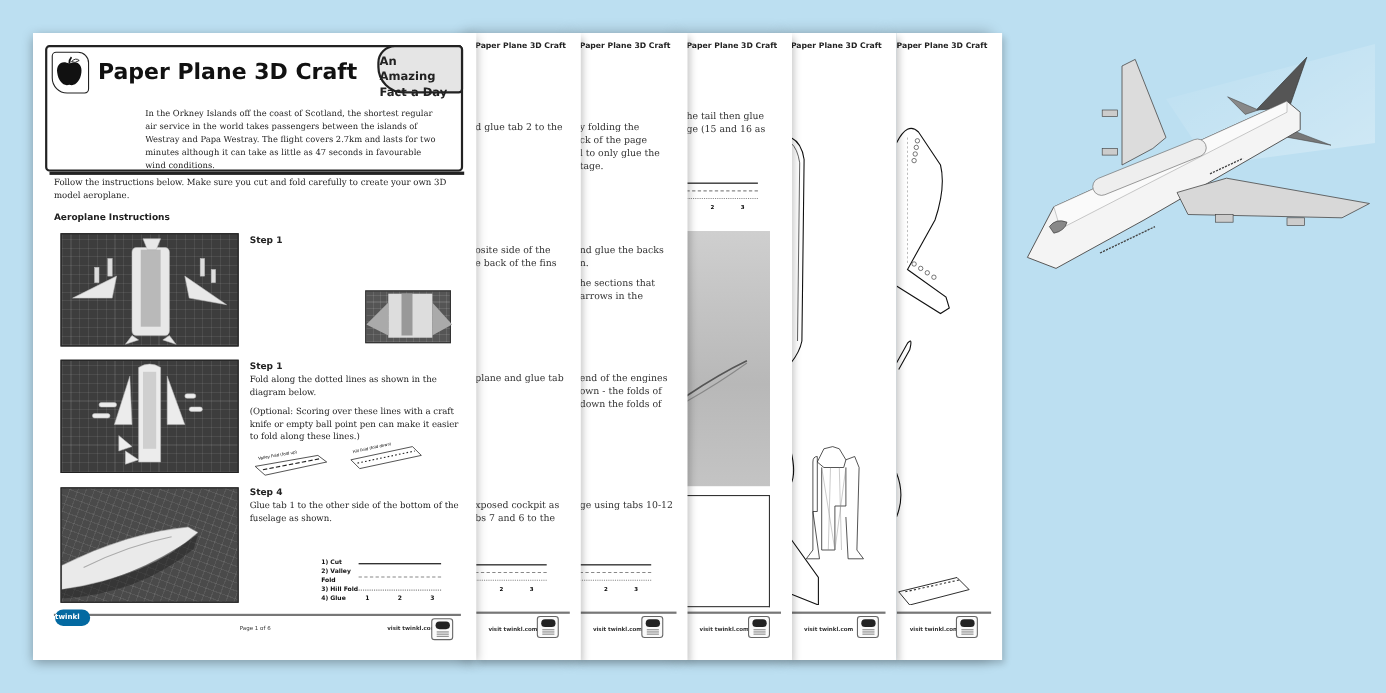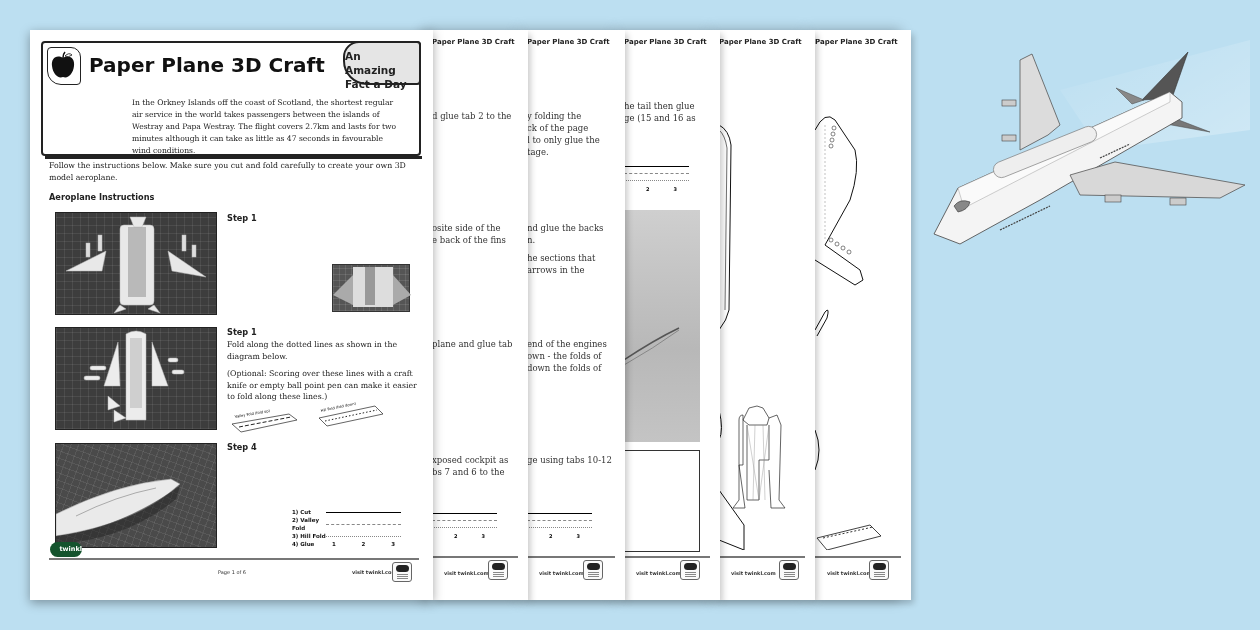--- a/index.html
+++ b/index.html
@@ -119,23 +119,23 @@
   }
   .legend {
     position: absolute; left: 262px; top: 478px; font-size: 5.5px; font-weight: bold; color: #111;
     line-height: 8px;
   }
   .legend .row { display: flex; align-items: center; }
   .legend .lab { width: 34px; }
   .legend .line { width: 75px; }
   .front .foot-line { position: absolute; left: 19px; right: 14px; top: 528px; height: 2px; background: #777; }
   .twinkl-logo {
-    position: absolute; left: 20px; top: 512px; width: 32px; height: 15px;
-    background: #14532d; border-radius: 8px;
-    color: #fff; font-size: 6.5px; font-weight: bold; text-align: right; line-height: 15px;
+    position: absolute; left: 20px; top: 524px; width: 32px; height: 15px;
+    background: #0369a1; border-radius: 8px;
+    color: #fff; font-size: 6.5px; font-weight: bold; text-align: left; line-height: 15px;
   }
   .page-num { position: absolute; left: 188px; top: 539px; font-size: 5px; color: #333; }
   .front .visit { position: absolute; left: 322px; top: 539px; font-size: 5px; font-weight: bold; color: #333; }
 
   svg { display: block; }
 </style>
 </head>
 <body>
 
 <div class="stage">
@@ -341,20 +341,21 @@
       repeating-linear-gradient(20deg, rgba(255,255,255,0.08) 0 1px, transparent 1px 7px),
       repeating-linear-gradient(110deg, rgba(255,255,255,0.08) 0 1px, transparent 1px 7px),
       #4a4a4a;">
       <svg width="162" height="105">
         <path d="M0 70 Q60 40 115 35 L124 40 Q80 80 0 92 Z" fill="#eaeaea" stroke="#999" stroke-width="0.5"></path>
         <path d="M20 72 Q60 52 100 44" stroke="#aaa" stroke-width="1" fill="none"></path>
         <path d="M0 92 Q60 86 124 42 L120 55 Q70 96 0 100 Z" fill="#222" opacity="0.5"></path>
       </svg>
     </div>
     <div class="step-title" style="top:412px">Step 4</div>
+    <div class="step-text" style="top:424px">Glue tab 1 to the other side of the bottom of the fuselage as shown.</div>
 
     <div class="legend">
       <div class="row">
           <span class="lab">1) Cut</span>
           <span class="line" style="border-top:1px solid #000;"></span>
         </div>
       <div class="row">
           <span class="lab">2) Valley Fold</span>
           <span class="line" style="border-top:1px dashed #888;"></span>
         </div>

